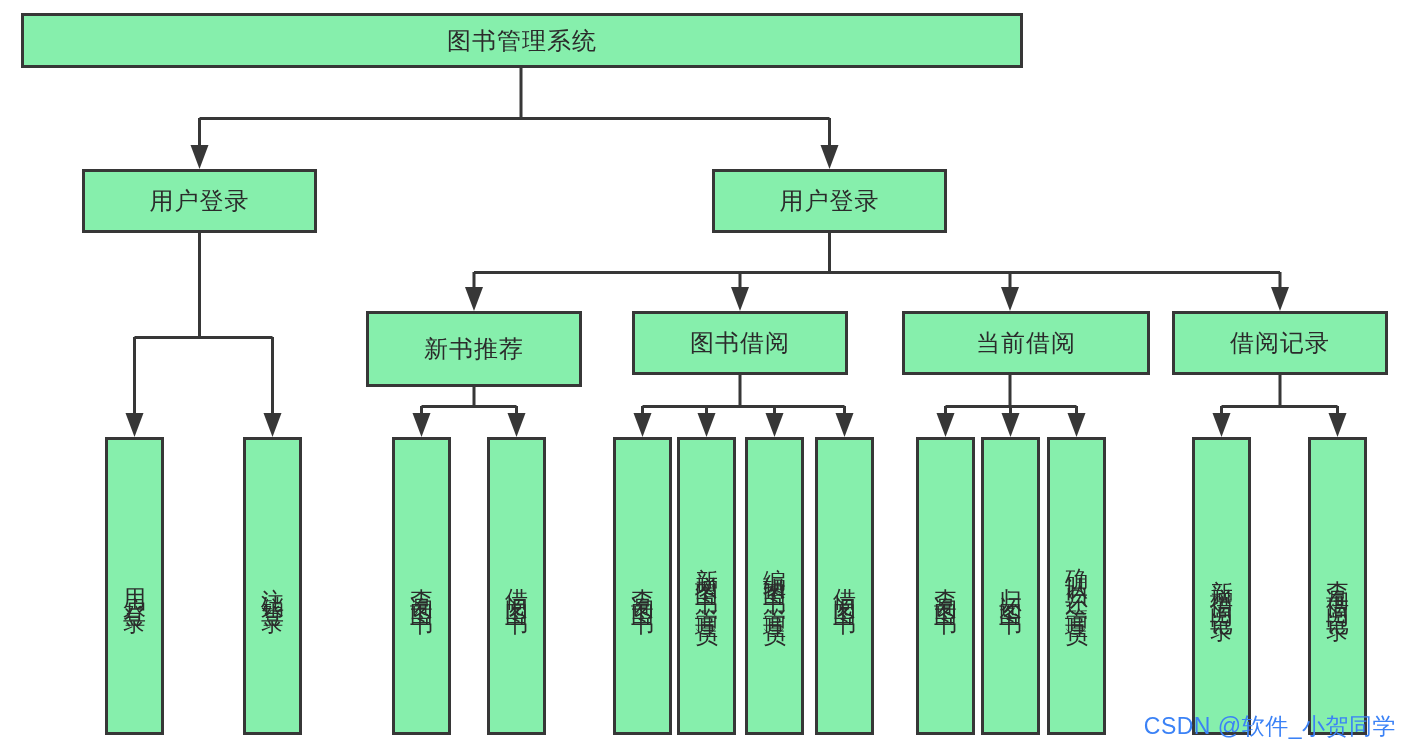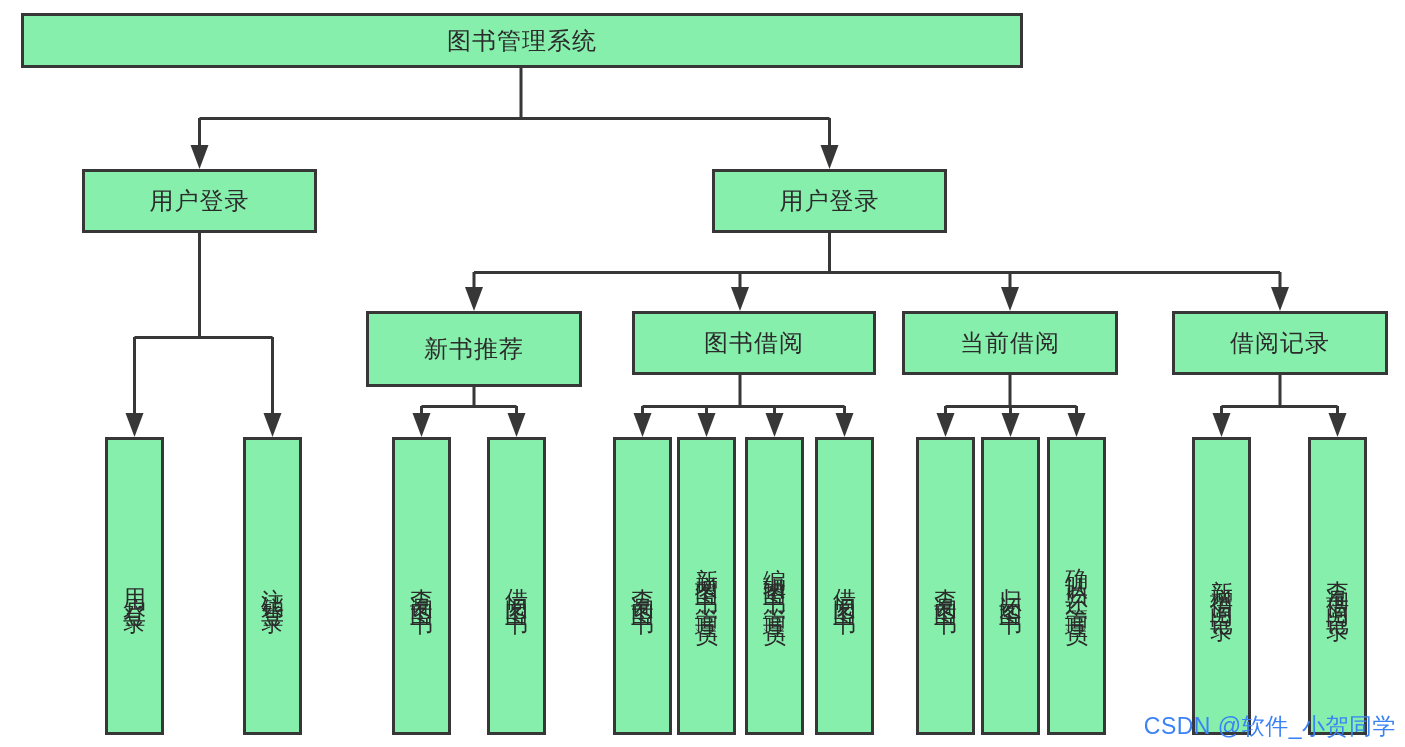--- a/index.html
+++ b/index.html
@@ -106,24 +106,24 @@
 <div class="node h-node" style="left:82px; top:169px; width:235px; height:64px;">
   <span class="lbl">用户登录</span>
 </div>
 <div class="node h-node" style="left:712px; top:169px; width:235px; height:64px;">
   <span class="lbl">用户登录</span>
 </div>
 
 <div class="node h-node" style="left:366px; top:311px; width:216px; height:76px;">
   <span class="lbl">新书推荐</span>
 </div>
-<div class="node h-node" style="left:632px; top:311px; width:244px; height:64px;font-family:Liberation Serif, serif;">
+<div class="node h-node" style="left:632px; top:311px; width:216px; height:64px;font-family:Liberation Serif, serif;">
   <span class="lbl">图书借阅</span>
 </div>
-<div class="node h-node" style="left:902px; top:311px; width:216px; height:64px;font-family:Liberation Mono, monospace;">
+<div class="node h-node" style="left:902px; top:311px; width:248px; height:64px;font-family:Liberation Mono, monospace;">
   <span class="lbl">当前借阅</span>
 </div>
 <div class="node h-node" style="left:1172px; top:311px; width:216px; height:64px;">
   <span class="lbl">借阅记录</span>
 </div>
 
 <div class="node v-node" style="left:105px;">
   <span class="vlbl">用户登录</span>
 </div>
 <div class="node v-node" style="left:243px;">

